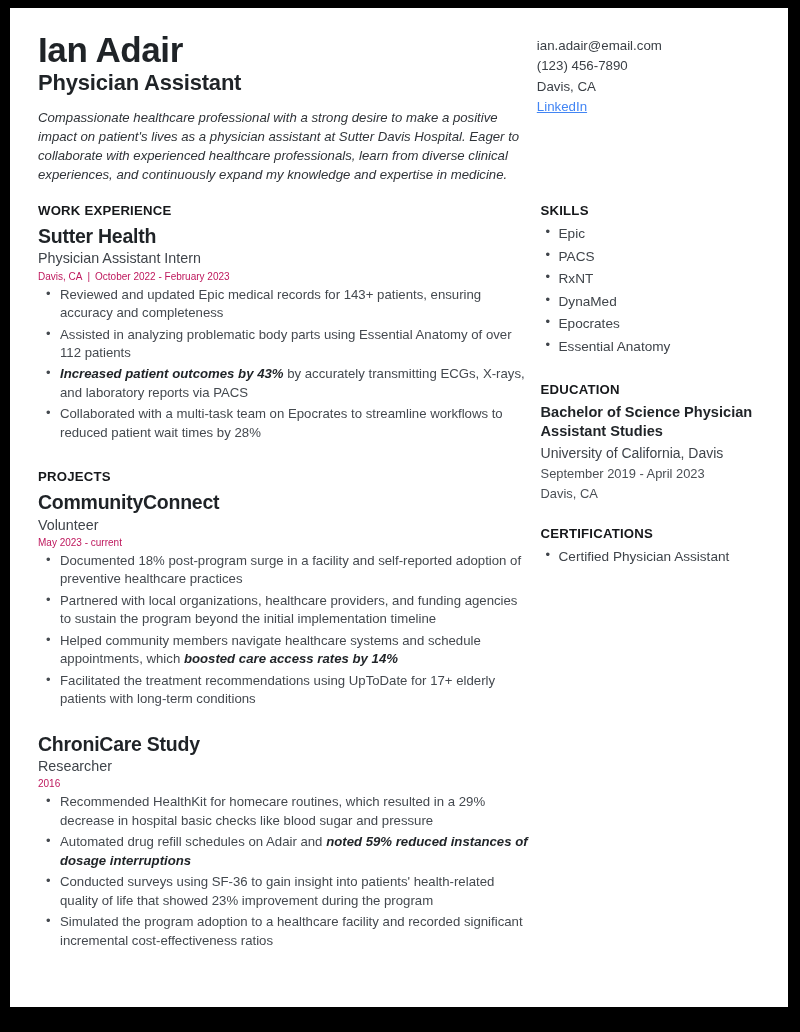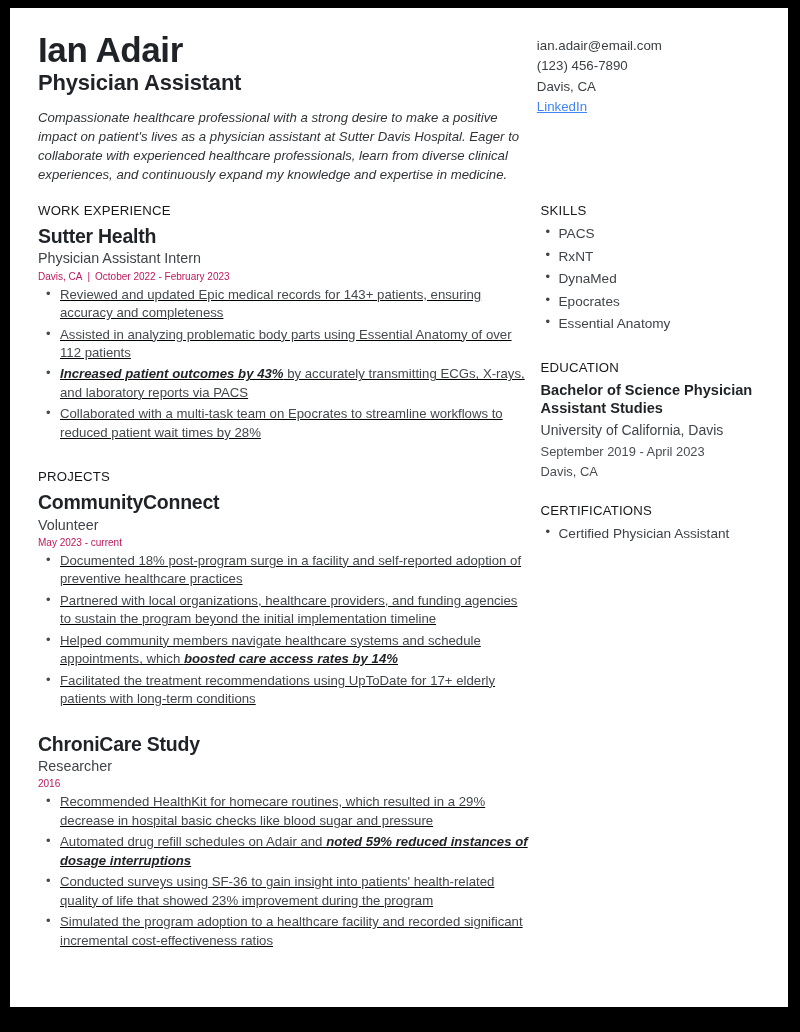--- a/index.html
+++ b/index.html
@@ -90,21 +90,21 @@
   
   .columns {
     display: flex;
     margin-top: 19px;
   }
   .col-main { width: 505px; }
   .col-side { width: 228px; margin-left: 12px; }
 
   .section-heading {
     font-size: 13.2px;
-    font-weight: 400;
+    font-weight: 700;
     color: #16181b;
     letter-spacing: 0.2px;
     text-transform: uppercase;
     margin: 0 0 6px 0;
     font-stretch: condensed;
   }
 
   .entry { margin-bottom: 4px; }
   .entry-title {
     font-size: 19.5px;
@@ -125,21 +125,20 @@
     color: #be185d;
     line-height: 1.38;
     margin: 0 0 2px 0;
   }
   .meta-sep { padding: 0 5px; }
 
   ul.bullets {
     list-style: none;
     margin: 2px 0 0 0;
     padding: 0;
-    text-decoration: underline;
   }
   ul.bullets li {
     position: relative;
     padding-left: 22px;
     font-size: 13.2px;
     color: #44494f;
     line-height: 1.40;
     margin-bottom: 3px;
   }
   ul.bullets li::before {
@@ -280,20 +279,21 @@
             </div>
         </section>
 
       </div>
 
       <div class="col-side">
 
         <section>
           <h3 class="section-heading">SKILLS</h3>
           <ul class="side-bullets">
+              <li>Epic</li>
               <li>PACS</li>
               <li>RxNT</li>
               <li>DynaMed</li>
               <li>Epocrates</li>
               <li>Essential Anatomy</li>
             </ul>
         </section>
 
         <div class="block-gap-lg"></div>
 

